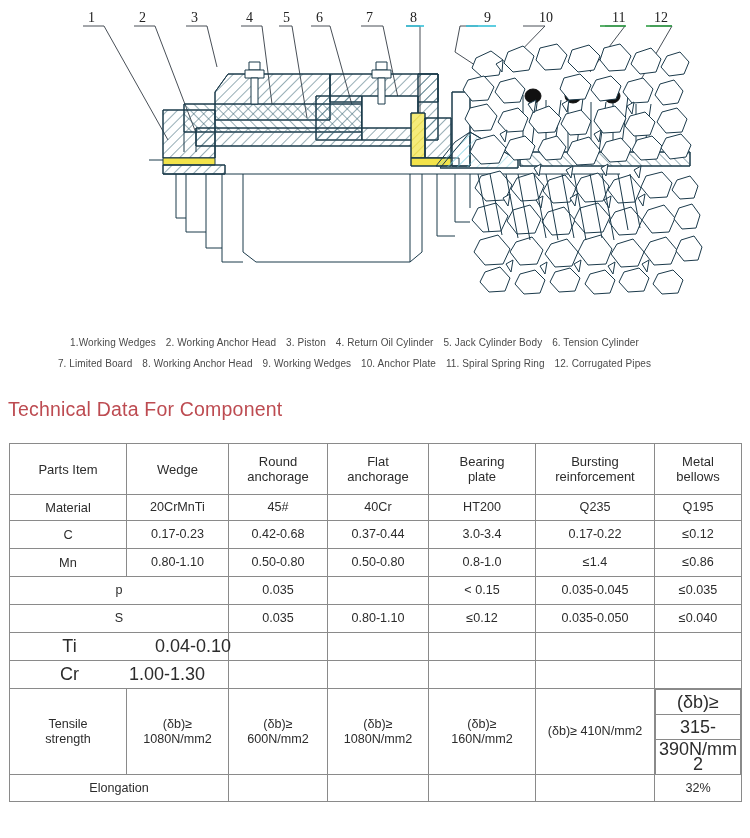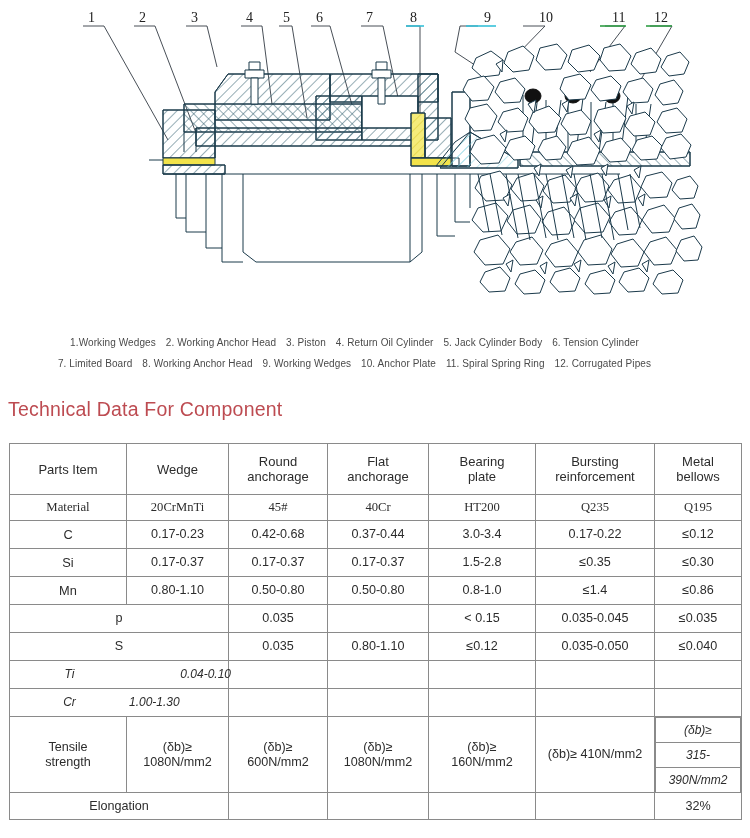--- a/index.html
+++ b/index.html
@@ -75,39 +75,38 @@
     vertical-align: middle;
     padding: 2px 1px;
     line-height: 15px;
     word-wrap: break-word;
   }
   td.hdr { height: 46px; font-size: 13px; }
   td.lbl { font-size: 12.8px; }
   td.small { font-size: 9.6px; letter-spacing: -0.2px; }
   td.blank { }
   .r-std { height: 22px; }
-  .r-mat { height: 26px; font-family: Liberation Serif, serif; }
+  .r-mat { height: 26px; }
   .r-el   { height: 28px; }
   .r-tens { height: 60px; }
   .r-elong{ height: 27px; }
 
   .nested {
     border-collapse: collapse;
     width: 100%;
     table-layout: fixed;
   }
   .nested td {
     border: none;
     border-bottom: 1px solid #8a8a8a;
     padding: 1px 1px;
     text-align: left;
     padding-left: 7px;
-    font-size: 12px;
+    font-size: 18px;
     line-height: 15px;
-    font-style: italic;
   }
   .nested tr:last-child td { border-bottom: none; }
 
   .two-line { line-height: 16px; }
   .leftpad { text-align: left; padding-left: 20px; }
   .lead-cell { text-align: left; padding-left: 16px; }
 </style>
 </head>
 <body>
 
@@ -436,29 +435,20 @@
       <tr class="r-el">
         <td class="lbl">C</td>
         <td>0.17-0.23</td>
         <td>0.42-0.68</td>
         <td>0.37-0.44</td>
         <td>3.0-3.4</td>
         <td>0.17-0.22</td>
         <td>≤0.12</td>
       </tr>
 
-      <tr class="r-el">
-        <td class="lbl">Si</td>
-        <td>0.17-0.37</td>
-        <td>0.17-0.37</td>
-        <td>0.17-0.37</td>
-        <td>1.5-2.8</td>
-        <td>≤0.35</td>
-        <td>≤0.30</td>
-      </tr>
 
       <tr class="r-el">
         <td class="lbl">Mn</td>
         <td>0.80-1.10</td>
         <td>0.50-0.80</td>
         <td>0.50-0.80</td>
         <td>0.8-1.0</td>
         <td>≤1.4</td>
         <td>≤0.86</td>
       </tr>

